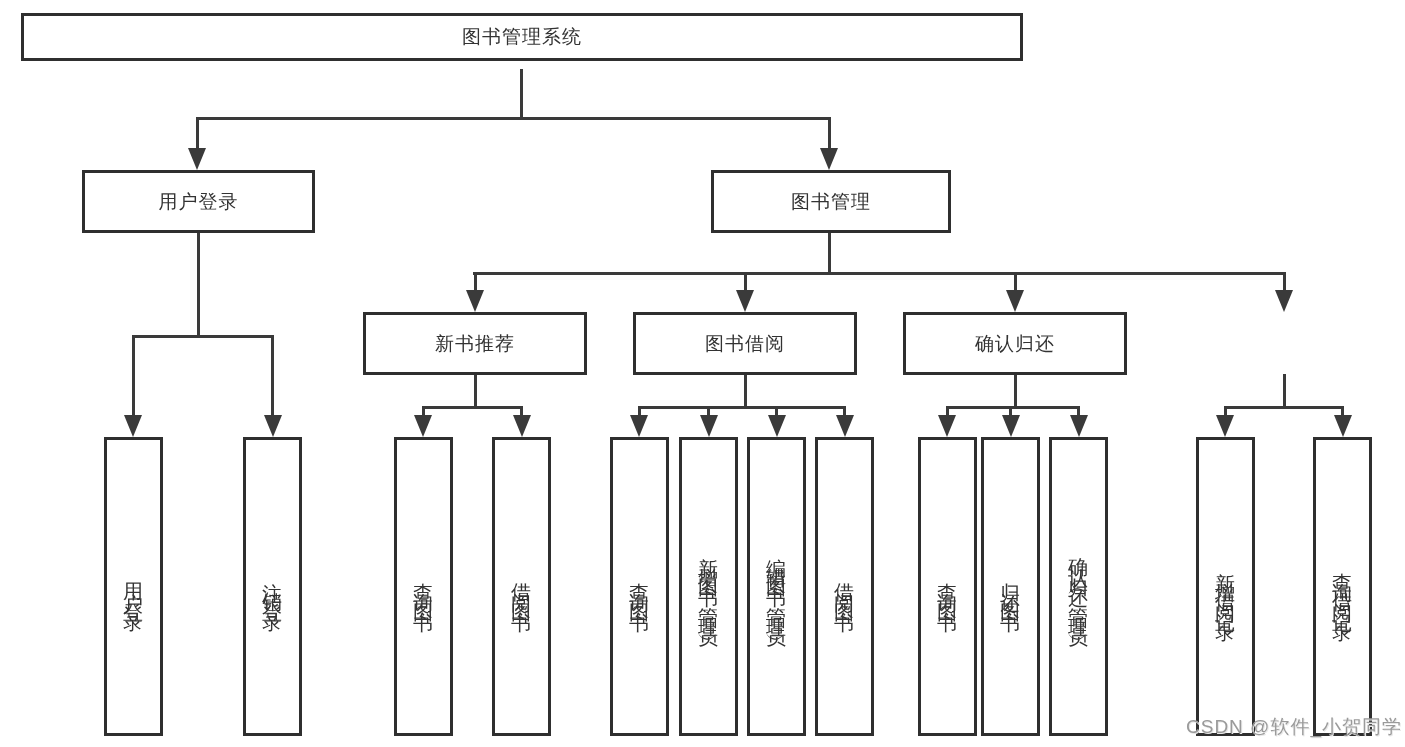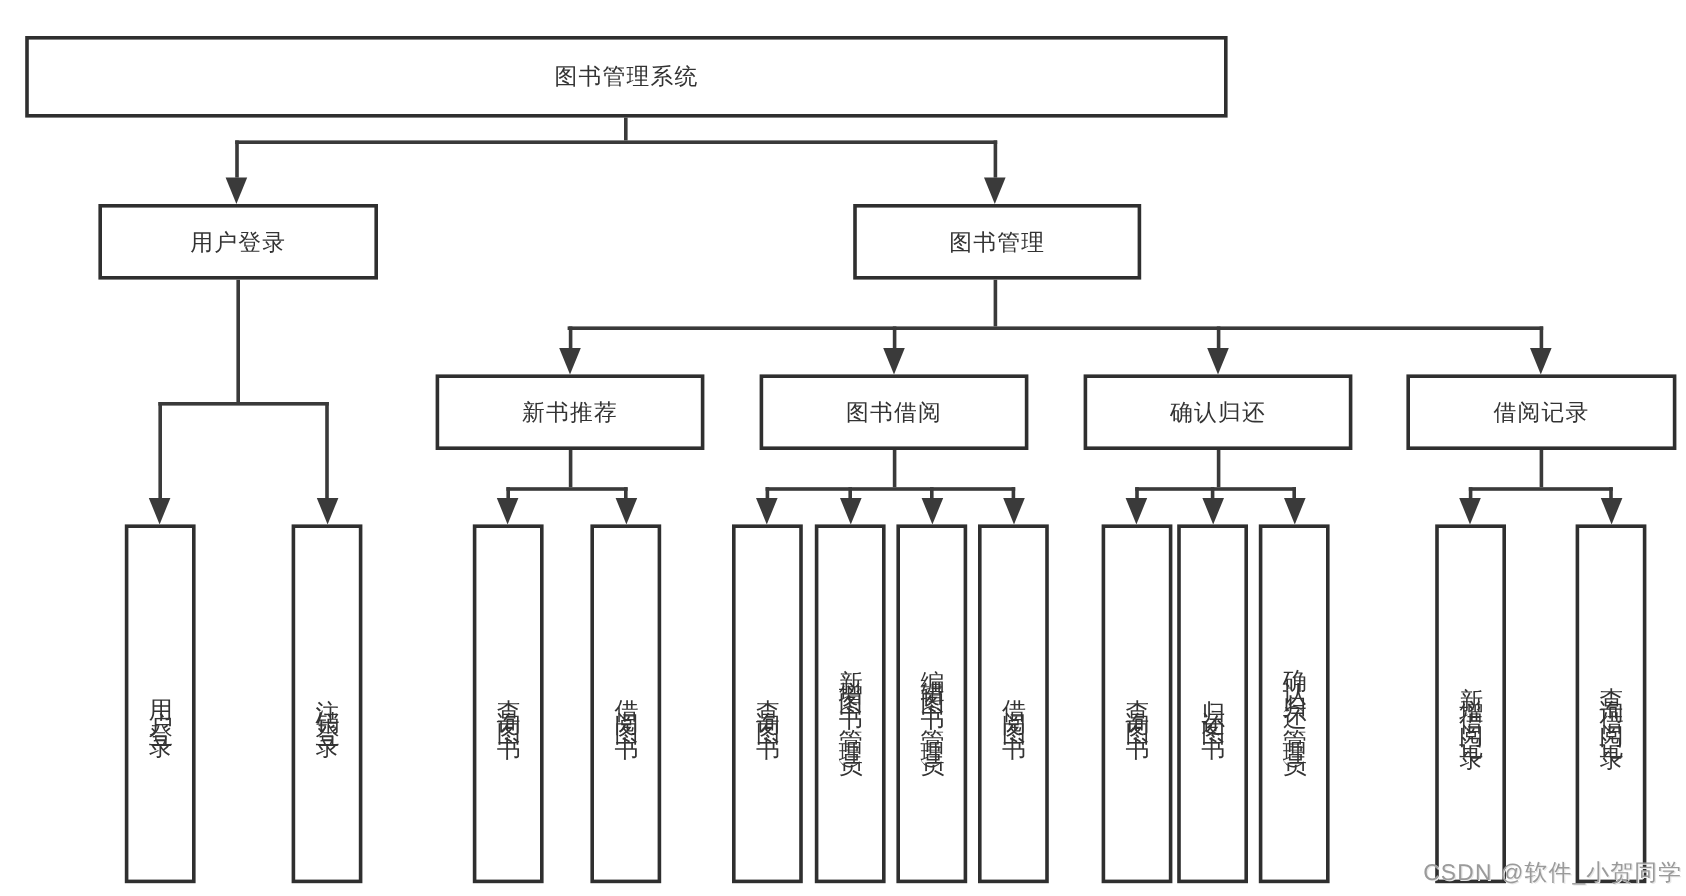--- a/index.html
+++ b/index.html
@@ -88,42 +88,39 @@
   <div class="vline" style="left:1077px;top:406px;height:9px"></div>
   <div class="arrow" style="left:1070px;top:415px"></div>
 
   <div class="vline" style="left:1283px;top:374px;height:32px"></div>
   <div class="hline" style="left:1224px;top:406px;width:120px"></div>
   <div class="vline" style="left:1224px;top:406px;height:9px"></div>
   <div class="arrow" style="left:1216px;top:415px"></div>
   <div class="vline" style="left:1341px;top:406px;height:9px"></div>
   <div class="arrow" style="left:1334px;top:415px"></div>
 
-  <div class="hbox" style="left:21px;top:30px;width:1002px;height:68px">
+  <div class="hbox" style="left:21px;top:13px;width:1002px;height:48px">
     <span>图书管理系统</span>
   </div>
 
   <div class="hbox" style="left:82px;top:170px;width:233px;height:63px">
     <span>用户登录</span>
   </div>
   <div class="hbox" style="left:711px;top:170px;width:240px;height:63px">
     <span>图书管理</span>
   </div>
 
   <div class="hbox" style="left:633px;top:312px;width:224px;height:63px">
     <span>图书借阅</span>
   </div>
   <div class="hbox" style="left:363px;top:312px;width:224px;height:63px">
     <span>新书推荐</span>
   </div>
   <div class="hbox" style="left:903px;top:312px;width:224px;height:63px">
     <span>确认归还</span>
-  </div>
-  <div class="hbox" style="left:1172px;top:312px;width:225px;height:63px">
-    <span>借阅记录</span>
   </div>
 
   <div class="vbox" style="left:104px">
     <span class="vtext">用户登录</span>
   </div>
   <div class="vbox" style="left:243px">
     <span class="vtext">注销登录</span>
   </div>
   <div class="vbox" style="left:394px">
     <span class="vtext">查询图书</span>

